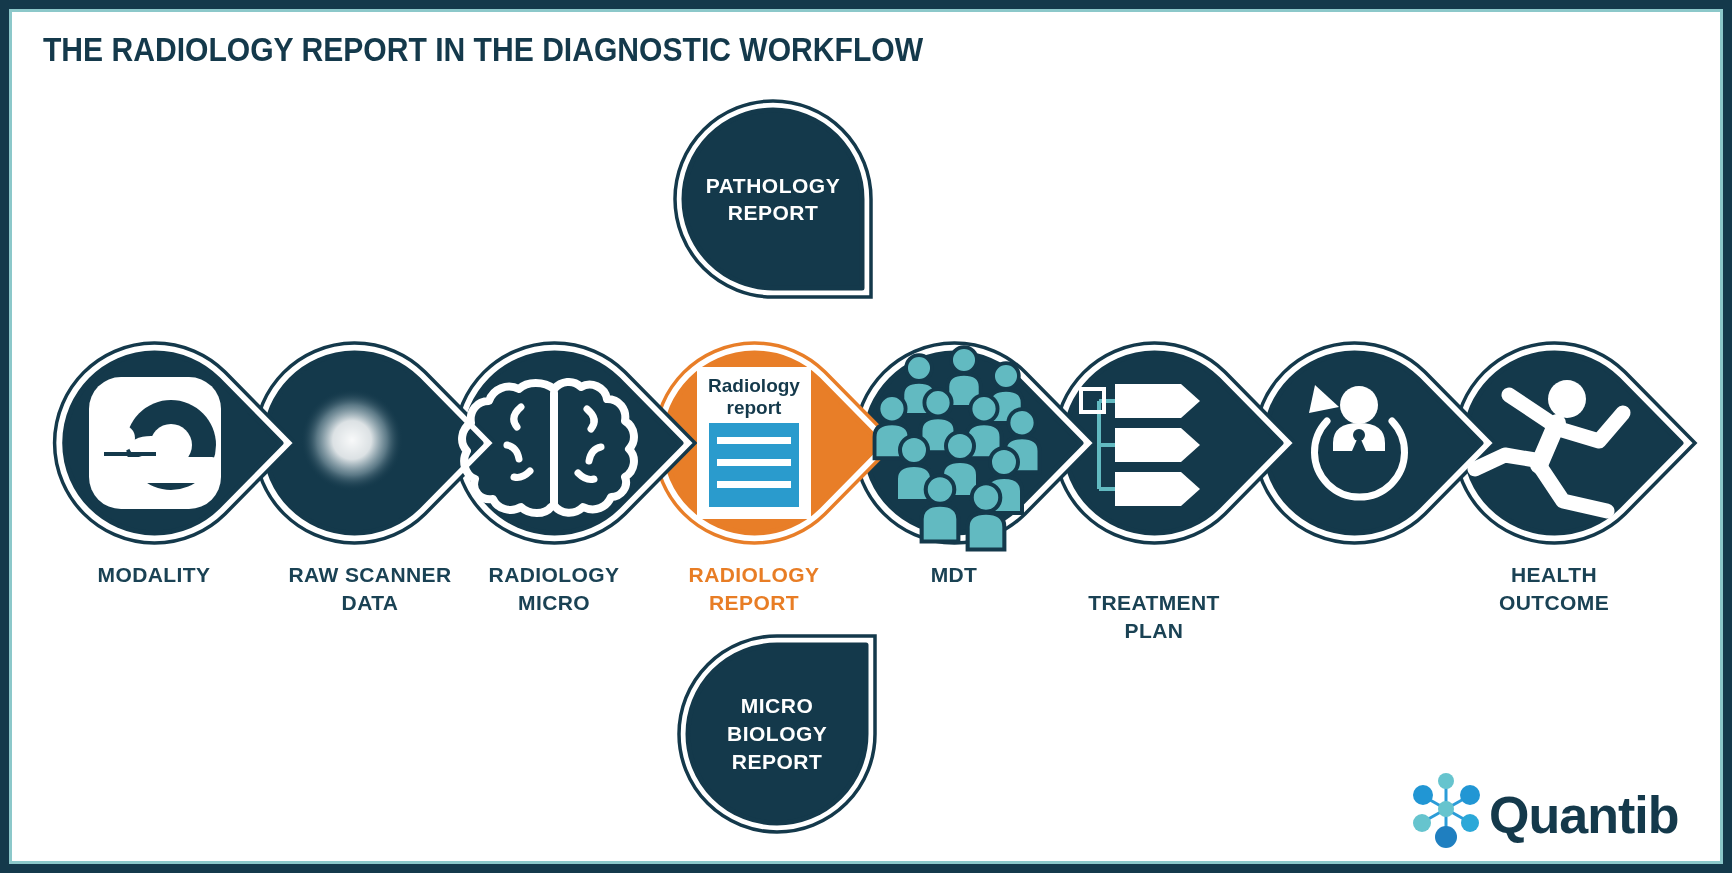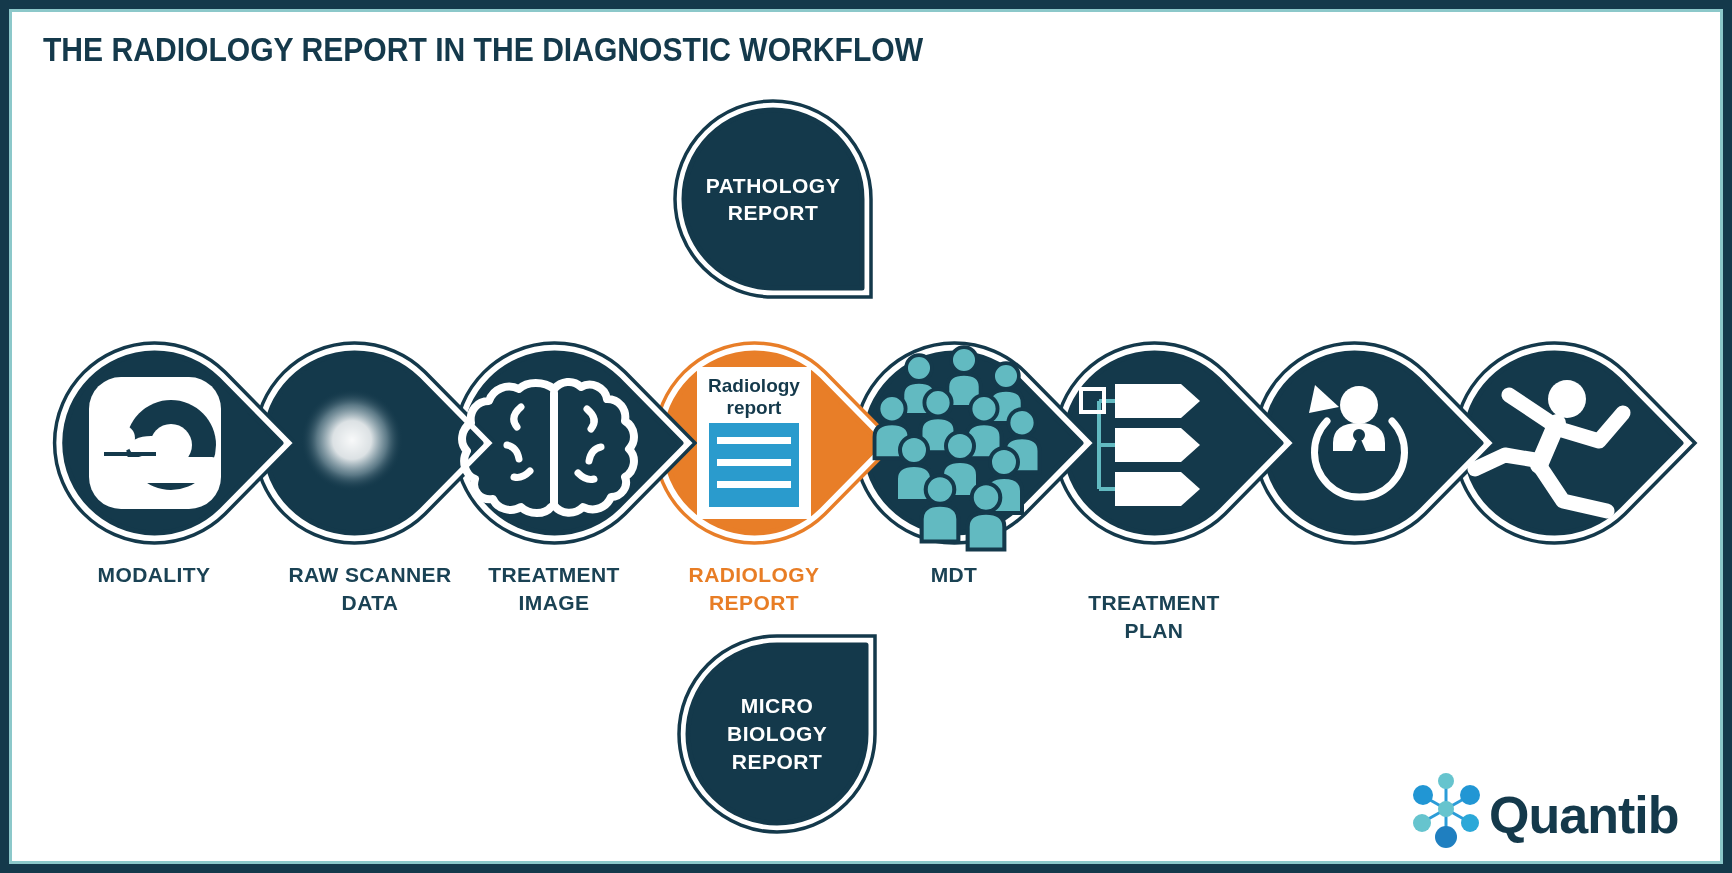--- a/index.html
+++ b/index.html
@@ -200,19 +200,20 @@
       <circle cx="1437" cy="800" r="8" fill="#66C4CE"></circle>
     </g>
   </svg>
 
   <div class="bubble-label" style="left:689px;top:163px;width:150px;">PATHOLOGY REPORT</div>
   <div class="bubble-label micro" style="left:718px;top:683px;width:100px;">MICRO BIOLOGY REPORT</div>
   <div class="doc-text">Radiology report</div>
 
   <div class="node-label" style="left:60px;">MODALITY</div>
   <div class="node-label" style="left:276px;">RAW SCANNER DATA</div>
-  <div class="node-label" style="left:460px;">TREATMENT IMAGE</div>
+  <div class="node-label" style="left:460px;">RADIOLOGY MICRO</div>
   <div class="node-label orange" style="left:660px;">RADIOLOGY REPORT</div>
   <div class="node-label" style="left:860px;">MDT</div>
   <div class="node-label" style="left:1060px;margin-top:28px;">TREATMENT PLAN</div>
+  <div class="node-label" style="left:1460px;">HEALTH OUTCOME</div>
 
   <div class="logo-text">Quantib</div>
 </div>
 
 </body></html>

